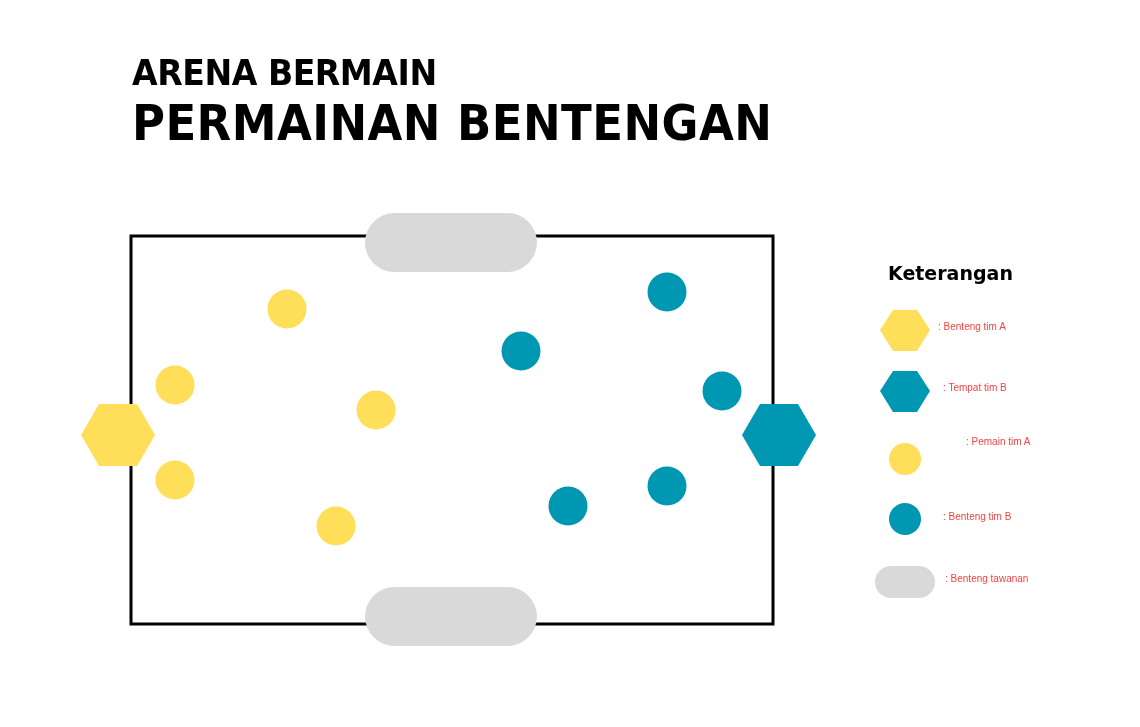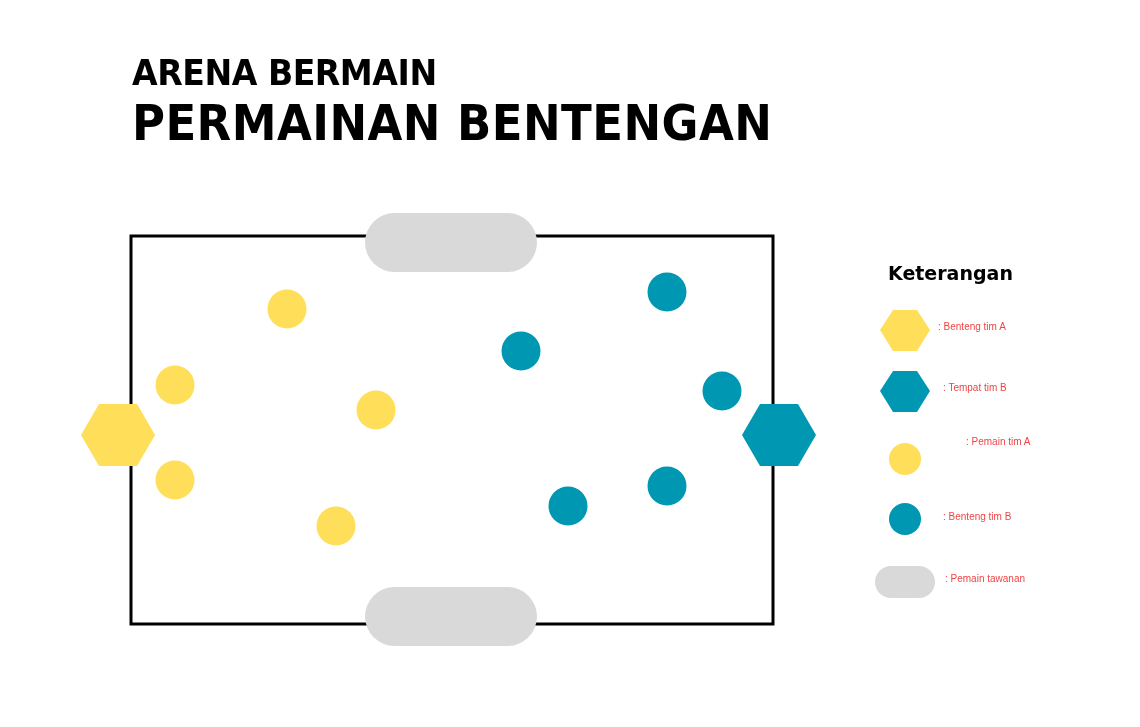--- a/index.html
+++ b/index.html
@@ -44,13 +44,13 @@
   <circle cx="905" cy="459" r="16" fill="#FFDE59"></circle>
   <circle cx="905" cy="519" r="16" fill="#0097B2"></circle>
   <rect x="875" y="566" width="60" height="32" rx="16" ry="16" fill="#D9D9D9"></rect>
 </svg>
 
 <div class="legend-title">Keterangan</div>
 <div class="legend-label" style="left:938px; top:321px;">: Benteng tim A</div>
 <div class="legend-label" style="left:943px; top:382px;">: Tempat tim B</div>
 <div class="legend-label" style="left:943px; top:436px;margin-left:23px;">: Pemain tim A</div>
 <div class="legend-label" style="left:943px; top:511px;">: Benteng tim B</div>
-<div class="legend-label" style="left:945px; top:573px;">: Pemain tawanan</div>
+<div class="legend-label" style="left:945px; top:573px;">: Benteng tawanan</div>
 
 </body></html>

